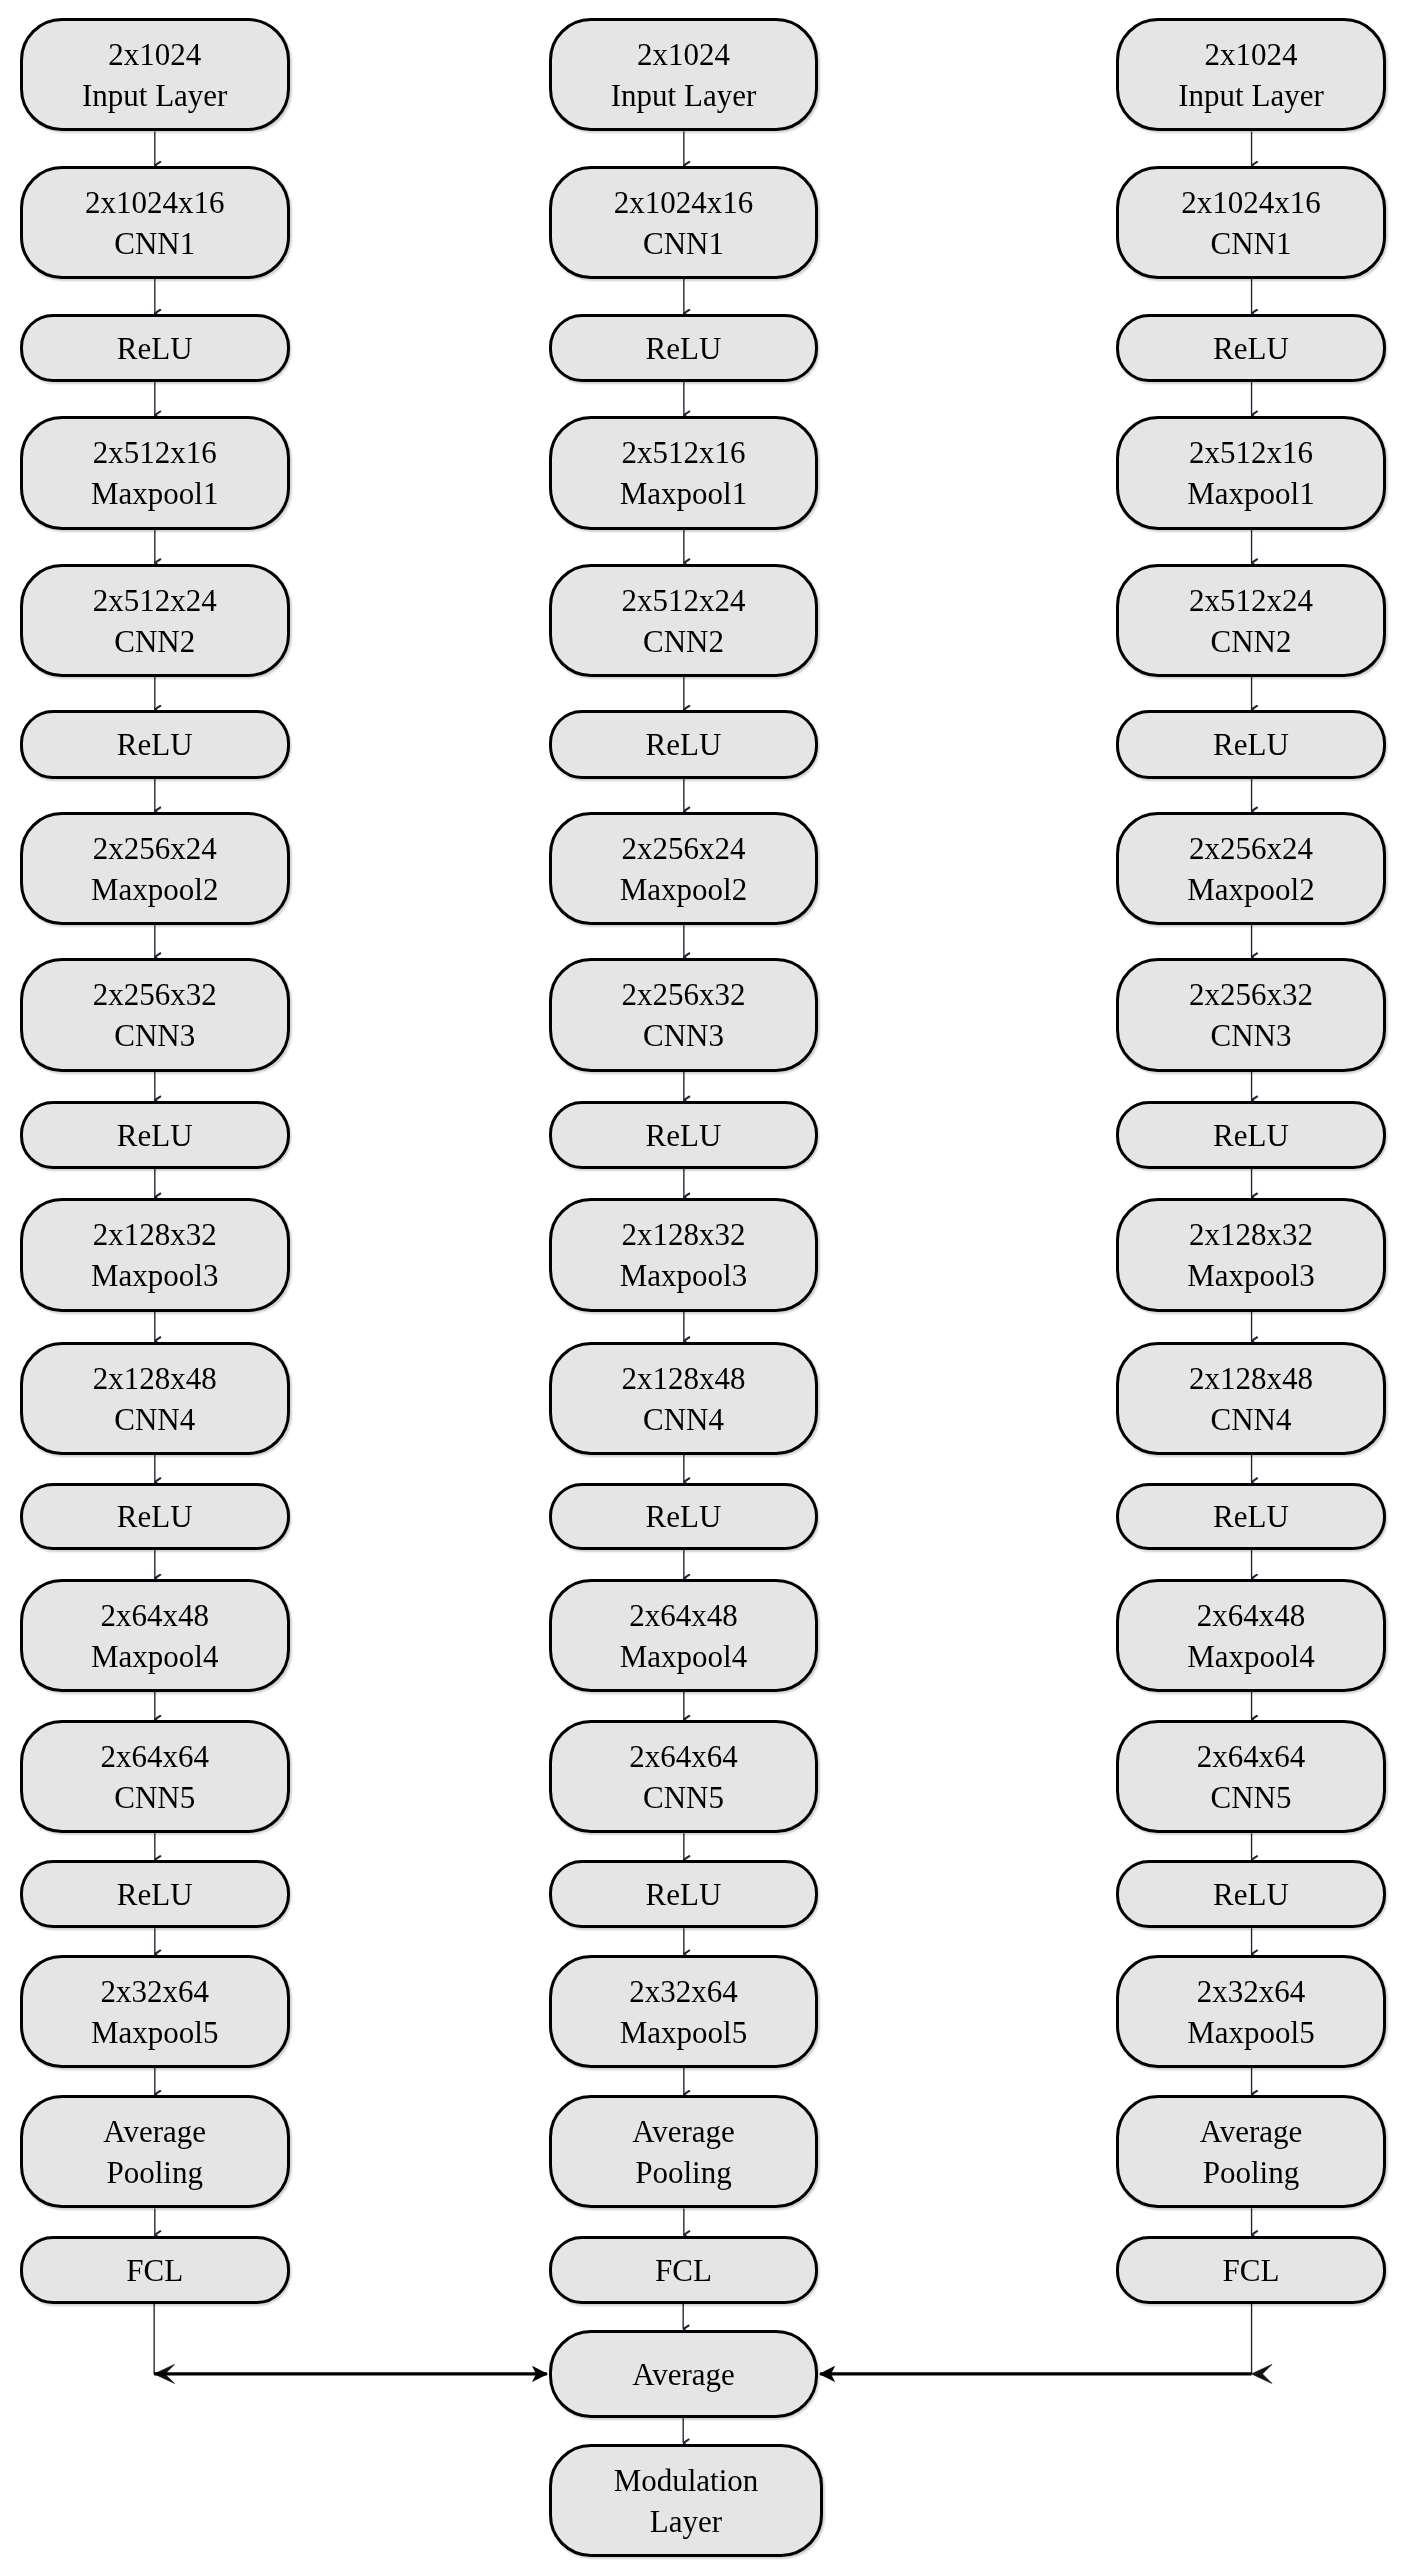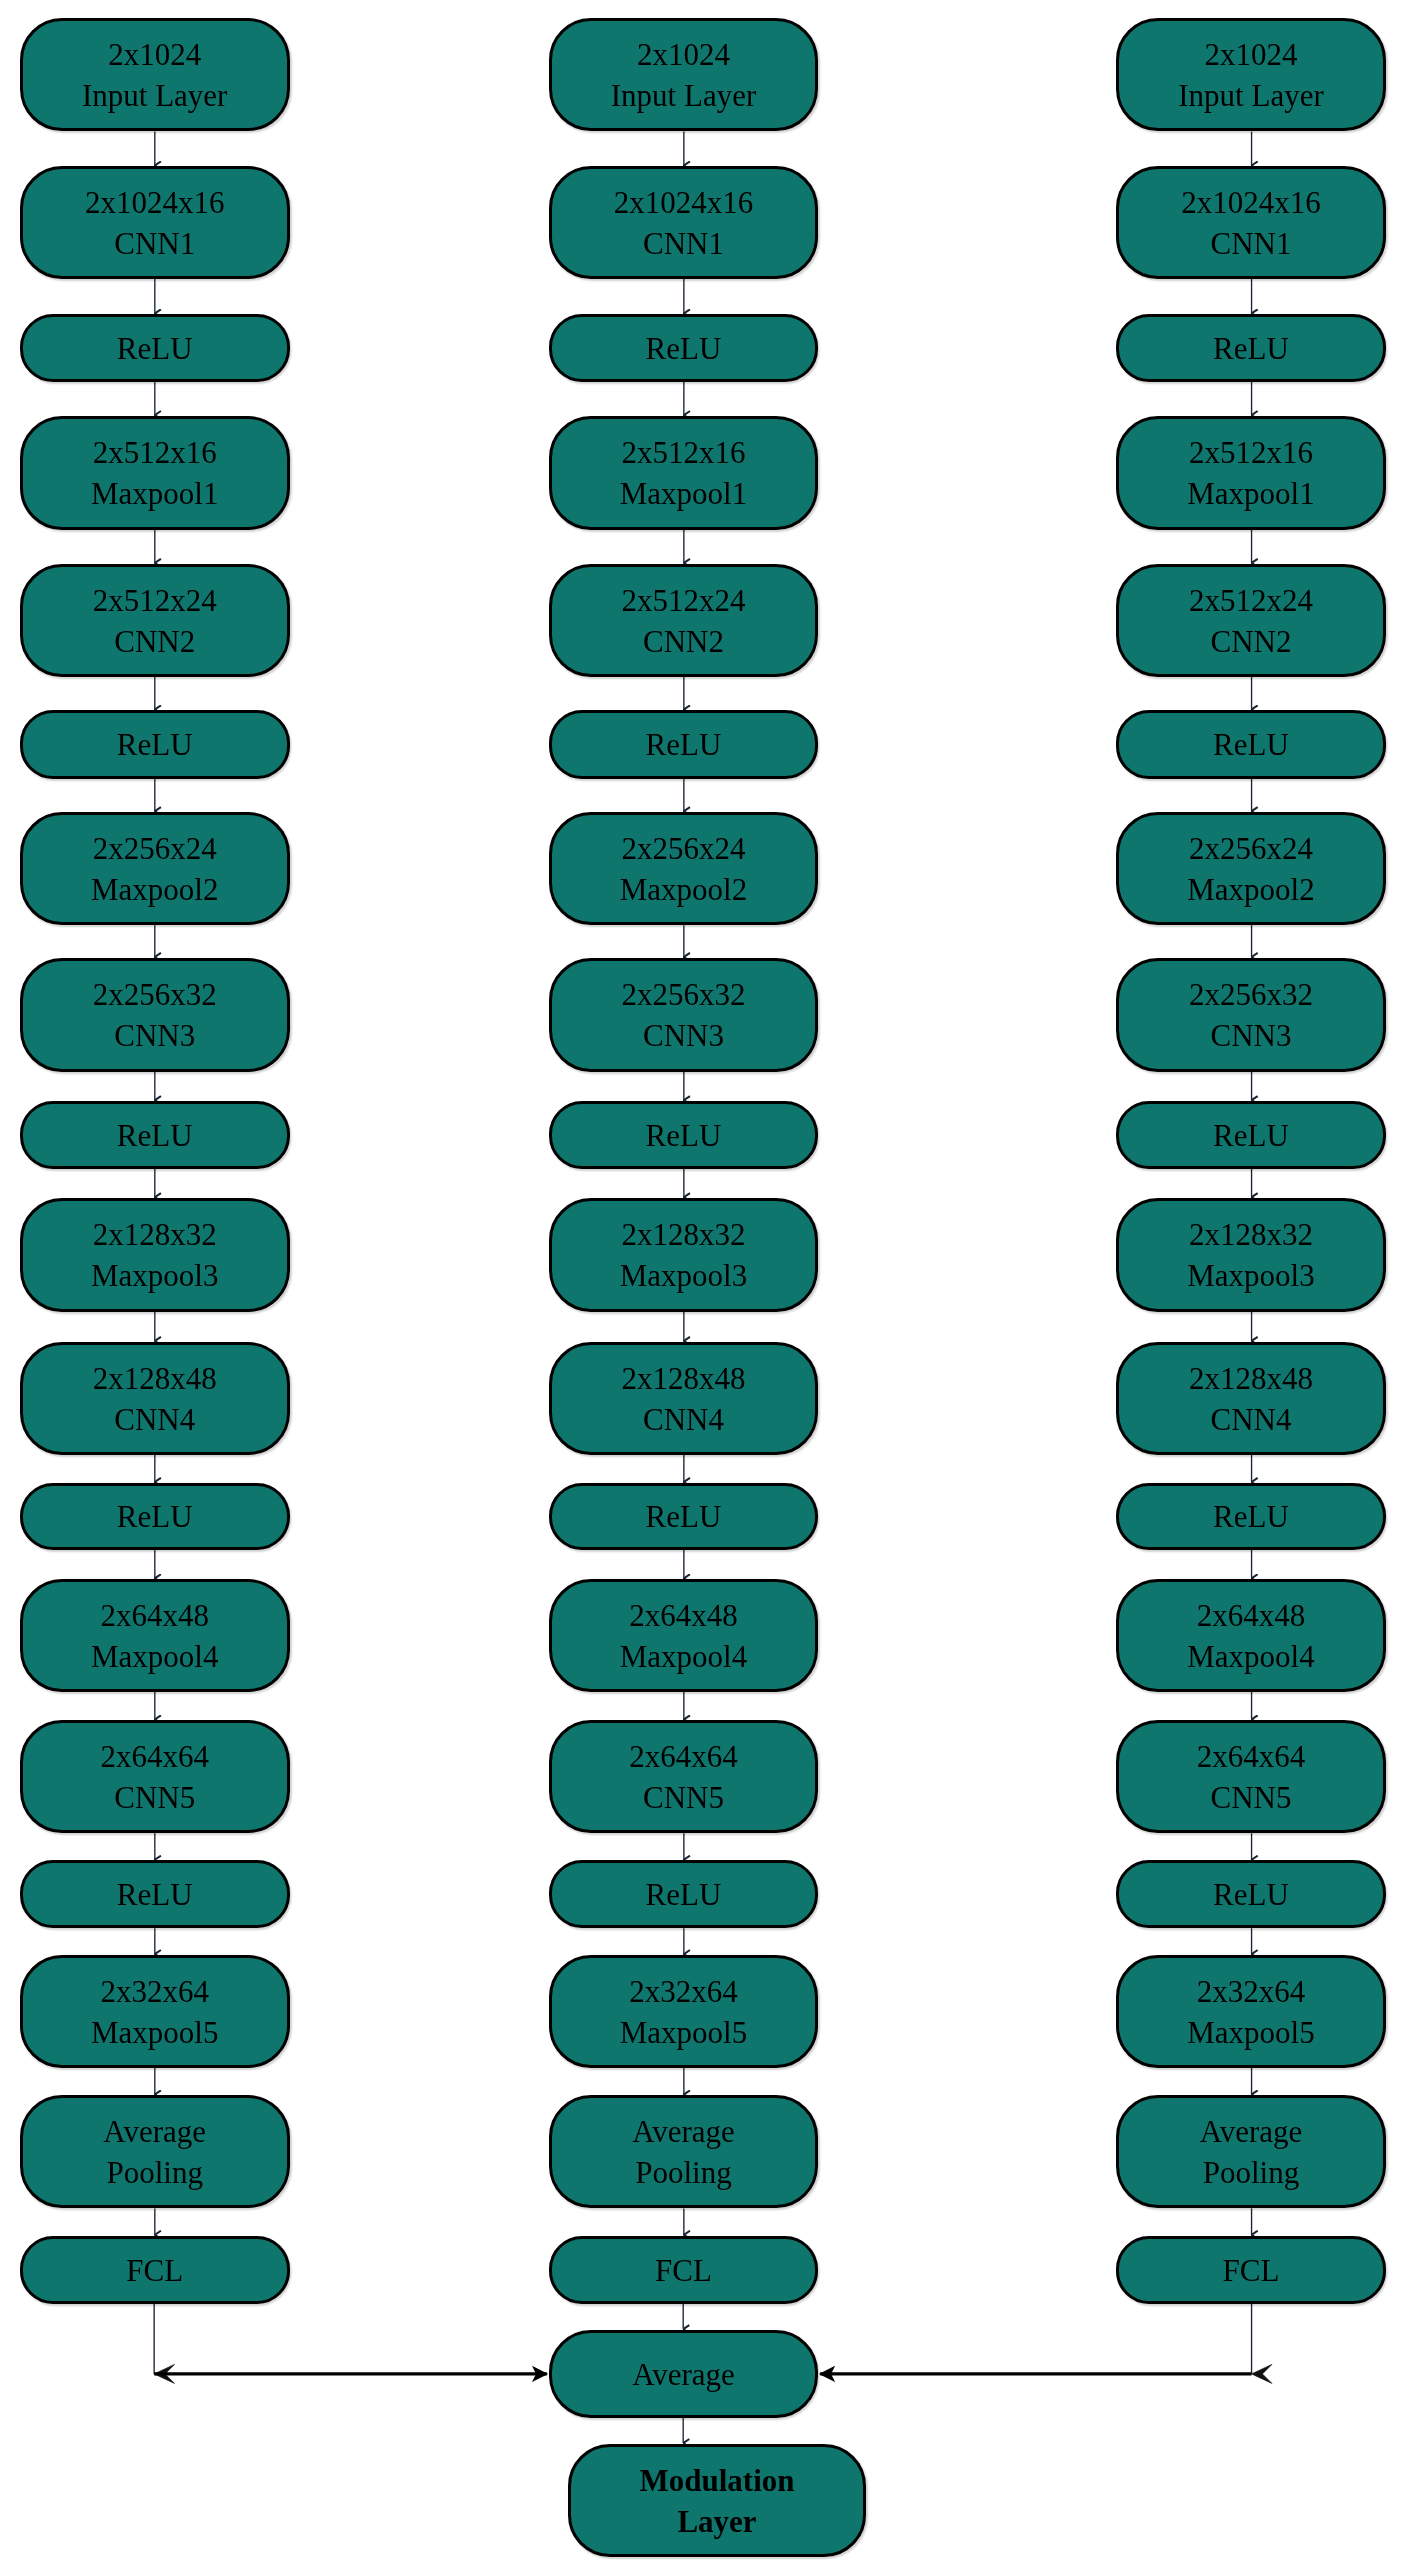--- a/index.html
+++ b/index.html
@@ -10,21 +10,21 @@
     background: #ffffff;
     overflow: hidden;
     font-family: "Liberation Serif", "DejaVu Serif", serif;
     color: #000;
   }
   .node {
     position: absolute;
     box-sizing: border-box;
     border: 3.4px solid #000;
     border-radius: 42px;
-    background: #0f766e;
+    background: #e5e5e5;
     display: flex;
     flex-direction: column;
     align-items: center;
     justify-content: center;
     text-align: center;
     font-size: 31px;
     line-height: 41px;
     box-shadow: 1.4px 2px 2px rgba(0,0,0,0.18);
   }
   .node.short { border-radius: 33px; }
@@ -313,18 +313,18 @@
       </div>
       <div class="node short" style="left: 1116px; top: 2236px; width: 270px; height: 68px;">
         <span>FCL</span>
       </div>
     </div>
 
   <div class="node" style="left:549px; top:2330px; width:269px; height:88px;">
     <span>Average</span>
   </div>
 
-  <div class="node" style="left:568px; top:2444px; width:298px; height:113px;font-weight:bold;">
+  <div class="node" style="left:549px; top:2444px; width:274px; height:113px;">
     <span>Modulation</span>
     <span>Layer</span>
   </div>
 </div>
 
 
 </body></html>

